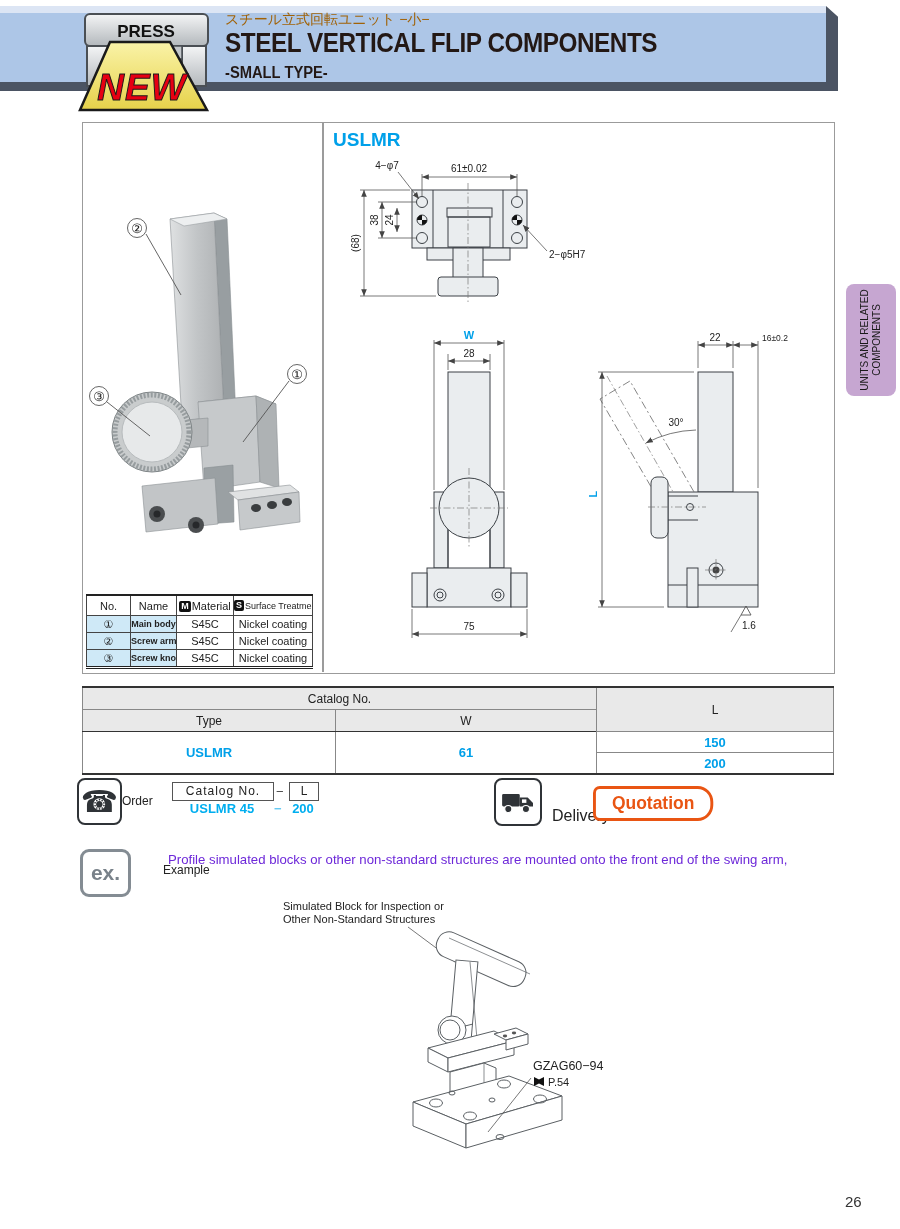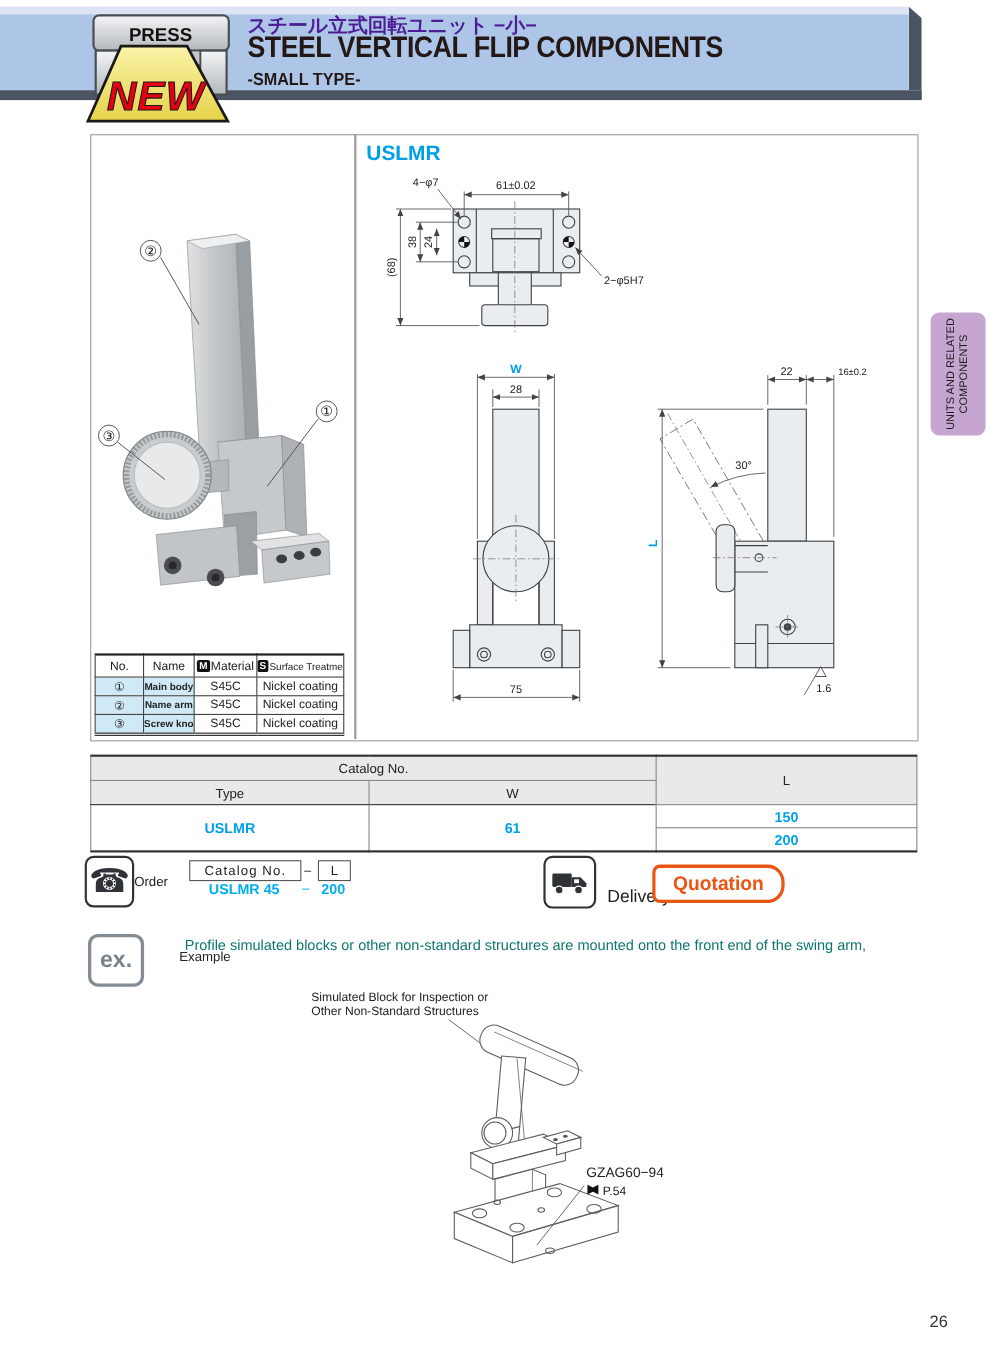--- a/index.html
+++ b/index.html
@@ -6,21 +6,21 @@
   .page{position:relative;width:900px;height:1229px;background:#fff;overflow:hidden;
         font-family:"Liberation Sans",sans-serif;color:#222;}
   .abs{position:absolute;}
 
   
   .banner-light{left:0;top:6px;width:826px;height:7px;background:#dce5f4;}
   .banner-main{left:0;top:13px;width:826px;height:69px;background:#adc6e7;}
   .banner-bottom{left:0;top:82px;width:838px;height:9px;background:#4b5463;}
   .banner-right{left:826px;top:6px;width:12px;height:76px;background:#4b5463;
                 clip-path:polygon(0 0,100% 14%,100% 100%,0 100%);}
-  .title-ja{left:225px;top:11px;font-size:18px;font-weight:bold;color:#4c1d95;}
+  .title-ja{left:225px;top:11px;font-size:14px;font-weight:normal;color:#a16207;}
   .title-en{left:225px;top:28px;font-size:27px;font-weight:bold;color:#231815;
             transform:scaleX(.9);transform-origin:left;letter-spacing:-.5px;white-space:nowrap;}
   .title-sub{left:225px;top:64px;font-size:16px;font-weight:bold;color:#231815;
              transform:scaleX(.92);transform-origin:left;}
 
   
   .frame{left:82px;top:122px;width:751px;height:550px;border:1.5px solid #9b9b9b;background:#fff;}
   .vdiv{left:322px;top:122px;width:1.5px;height:550px;background:#9b9b9b;}
   .uslmr-label{left:333px;top:129px;font-size:19px;font-weight:bold;color:#00a0e9;}
 
@@ -62,21 +62,21 @@
   .quote{left:593px;top:786px;width:118px;height:29px;border:3px solid #e95513;
          border-radius:7px 16px 16px 7px;color:#e95513;font-size:18px;font-weight:bold;
          display:flex;align-items:center;justify-content:center;background:#fff;
          transform:scaleX(.97);transform-origin:left;}
 
   
   .exicon{left:80px;top:849px;width:45px;height:42px;border:3.5px solid #848c93;border-radius:9px;
           color:#79828a;font-size:21px;font-weight:bold;display:flex;align-items:center;
           justify-content:center;background:#fff;}
   .ex-lbl{left:131px;top:863px;font-size:12px;padding-left:32px;}
-  .ex-text{left:168px;top:851px;width:705px;font-size:13.2px;line-height:18px;color:#0f766e;}
+  .ex-text{left:168px;top:851px;width:705px;font-size:13.2px;line-height:18px;color:#6d28d9;}
 
   
   .side-tab{left:846px;top:284px;width:50px;height:112px;background:#c6a6d1;border-radius:8px;}
   .side-tab-inner{position:absolute;width:112px;height:50px;left:-31px;top:31px;
                   transform:rotate(-90deg);display:flex;flex-direction:column;
                   align-items:center;justify-content:center;font-size:10px;line-height:12.5px;
                   color:#1a1a1a;white-space:nowrap;}
   .pageno{left:845px;top:1193px;font-size:15px;color:#333;}
 
   svg text{font-family:"Liberation Sans",sans-serif;}
@@ -326,21 +326,21 @@
       <td style="font-size:9px;"><span class="ibox">S</span><span>Surface Treatment</span></td>
     </tr>
     <tr>
       <td class="cblue">①</td>
       <td class="cblue nm">Main body</td>
       <td>S45C</td>
       <td>Nickel coating</td>
     </tr>
     <tr>
       <td class="cblue">②</td>
-      <td class="cblue nm">Name arm</td>
+      <td class="cblue nm">Screw arm</td>
       <td>S45C</td>
       <td>Nickel coating</td>
     </tr>
     <tr>
       <td class="cblue">③</td>
       <td class="cblue nm">Screw knob</td>
       <td>S45C</td>
       <td>Nickel coating</td>
     </tr>
   </tbody>

